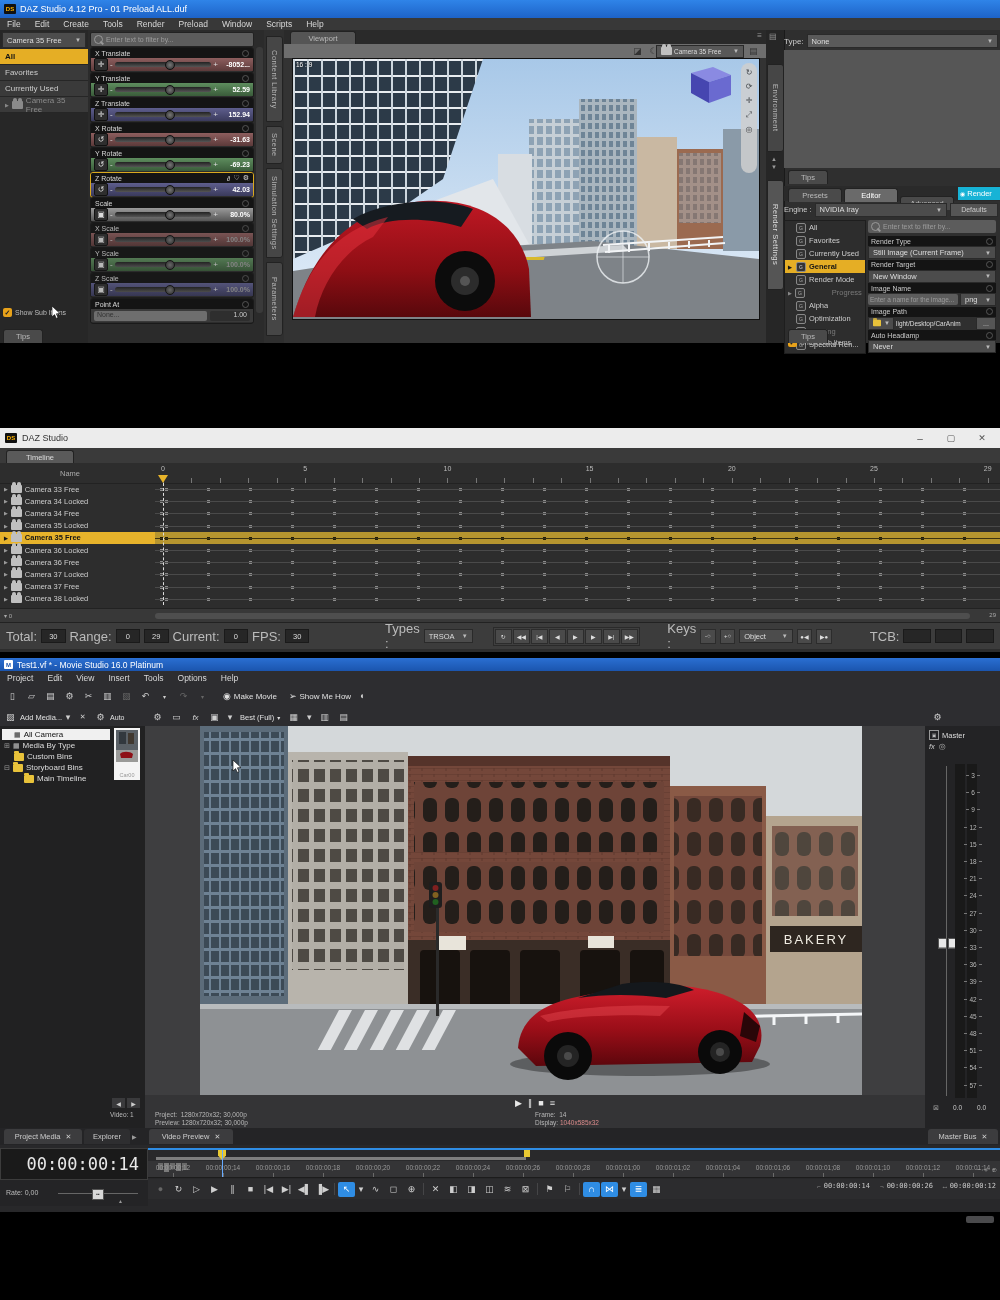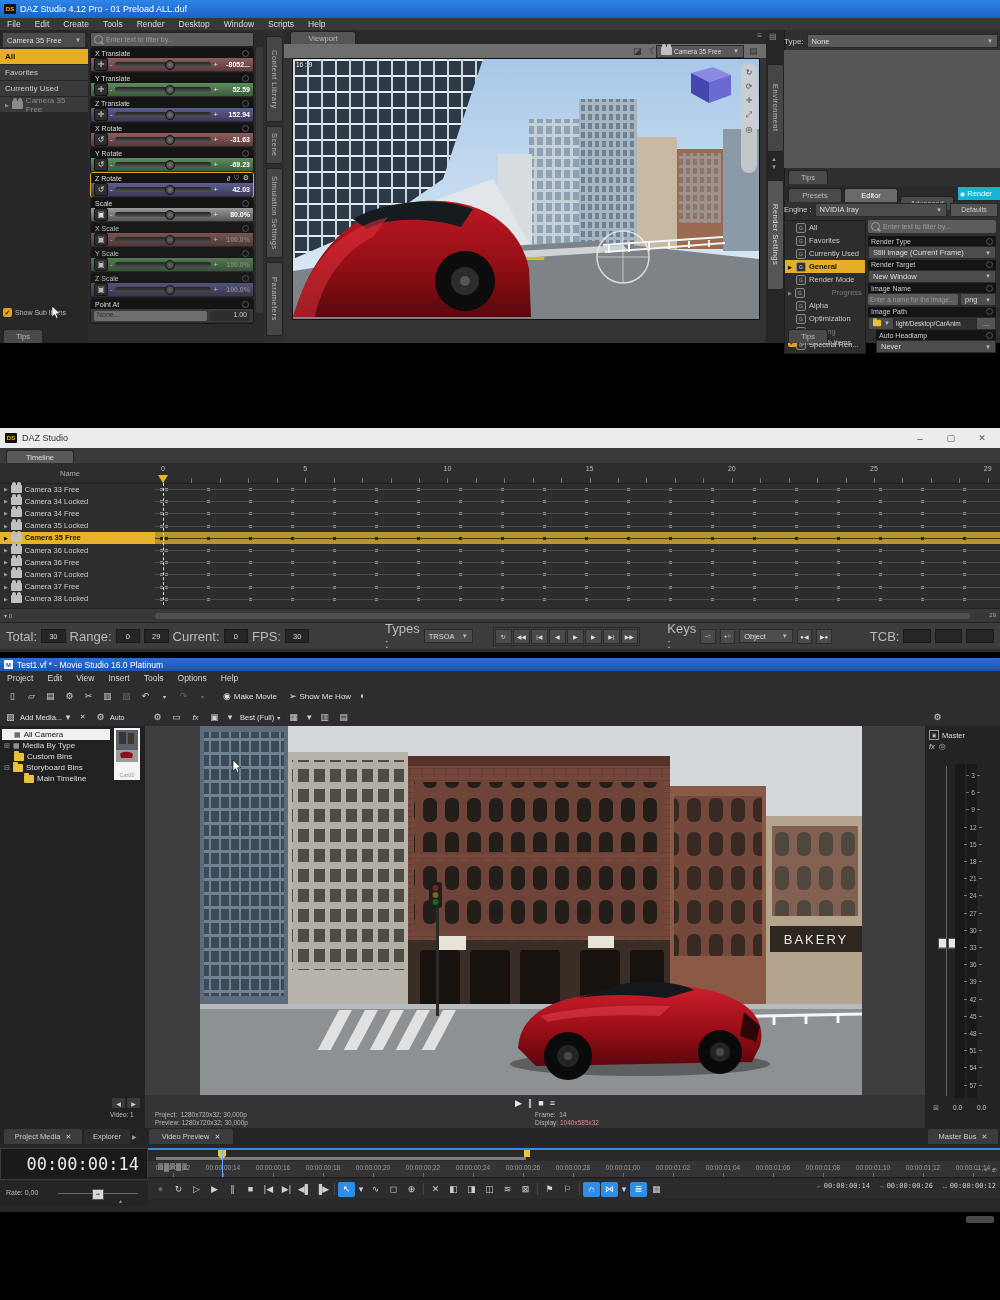--- a/index.html
+++ b/index.html
@@ -79,21 +79,21 @@
     <div class="a tb-blue" style="left:0;top:0;right:0;height:18px;">
       <span class="dslogo">DS</span>
       <span>DAZ Studio 4.12 Pro - 01 Preload ALL.duf</span>
     </div>
     <div class="a menubar" id="daz-menus" style="left:0;top:18px;right:0;height:12px;">
         <span>File</span>
         <span>Edit</span>
         <span>Create</span>
         <span>Tools</span>
         <span>Render</span>
-        <span>Desktop</span>
+        <span>Preload</span>
         <span>Window</span>
         <span>Scripts</span>
         <span>Help</span>
       </div>
 
     <div class="a" style="left:0;top:30px;width:88px;bottom:0;background:#272727;border-right:1px solid #1a1a1a;">
       <div class="a dd" style="left:2px;top:2px;right:2px;height:14px;">
         <span>Camera 35 Free</span>
           <span class="caret">▼</span>
       </div>
@@ -536,21 +536,21 @@
             </div>
             <div class="flex" style="height: 13px; gap: 2px;">
               <div class="flex" style="width: 24px; height: 11px; background: rgb(76, 76, 76); border: 1px solid rgb(42, 42, 42); gap: 2px; justify-content: center;">
                 <div class="fold" style="transform: scale(0.8);"></div>
                 <div class="caret">▼</div>
               </div>
               <div style="flex: 1 1 0%; height: 11px; font-size: 6.5px; color: rgb(221, 221, 221); line-height: 11px; overflow: hidden; white-space: nowrap;">light/Desktop/CarAnim</div>
               <div style="width: 18px; height: 11px; background: rgb(85, 85, 85); color: rgb(204, 204, 204); font-size: 7px; text-align: center; line-height: 11px; border: 1px solid rgb(42, 42, 42);">...</div>
             </div>
           </div>
-          <div style="position: absolute; left: 8px; right: 0px; top: 94px;">
+          <div style="position: absolute; left: 0px; right: 0px; top: 94px;">
             <div class="fldlab">
               <div>Auto Headlamp</div>
               <div class="pdot"></div>
             </div>
             <div class="flex" style="height: 13px; gap: 2px;">
               <div class="dd" style="flex: 1 1 0%; height: 11px;">
                 <div style="overflow: hidden; white-space: nowrap;">Never</div>
                 <div class="caret">▼</div>
               </div>
             </div>

